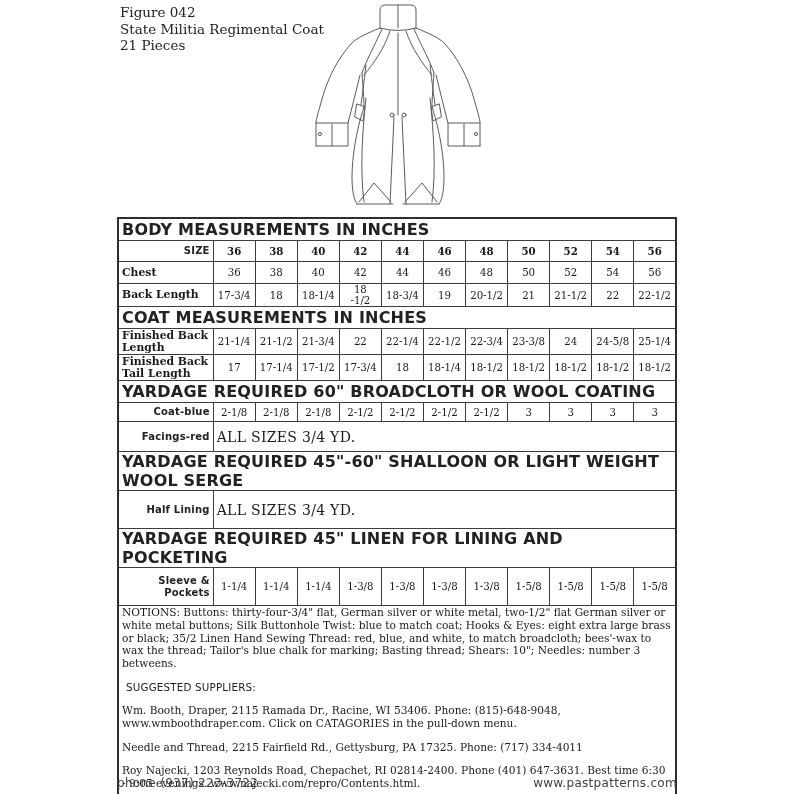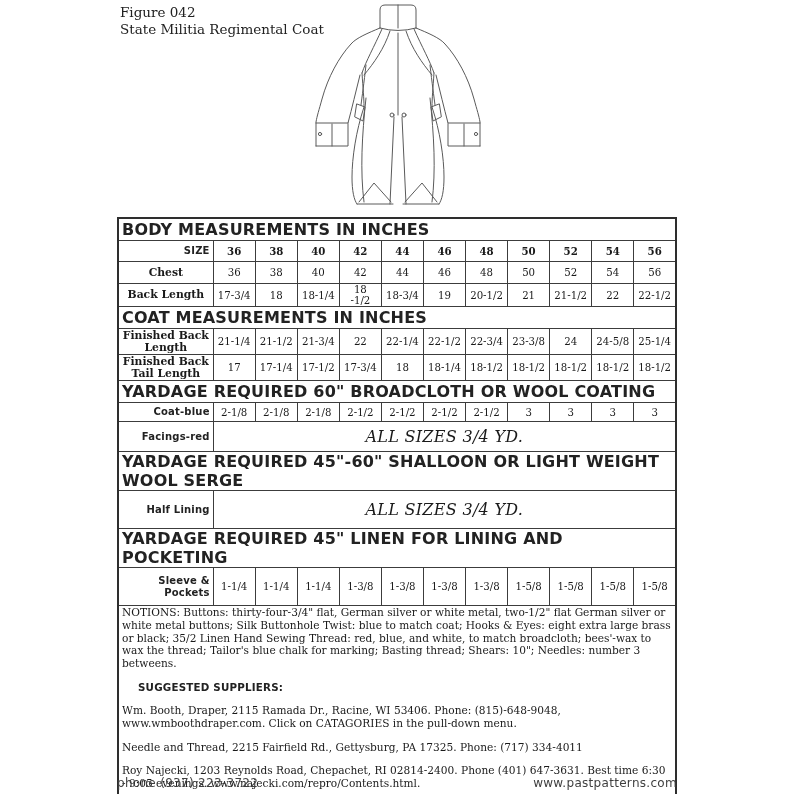--- a/index.html
+++ b/index.html
@@ -23,59 +23,60 @@
   }
   table.spec td, table.spec th{
     border:1px solid #3c3c3c;padding:0 3px;overflow:hidden;
   }
   .sech{
     font-family:"DejaVu Sans", sans-serif;font-weight:bold;font-size:16px;
     text-align:left;color:#222;letter-spacing:.2px;height:21px;padding-left:4px;
   }
   th.lbl{
     font-family:"DejaVu Serif", serif;font-weight:bold;font-size:10.8px;
-    text-align:center;padding-left:4px;color:#1a1a1a;line-height:12px;
+    text-align:left;padding-left:4px;color:#1a1a1a;line-height:12px;
   }
   th.lbl-sans{
     font-family:"DejaVu Sans", sans-serif;font-weight:bold;font-size:10px;
     text-align:right;padding-left:4px;color:#222;line-height:12px;letter-spacing:.2px;
   }
   td.num{
     font-family:"DejaVu Serif", serif;font-size:10.2px;text-align:center;color:#1a1a1a;
   }
   tr.bold-nums td.num{font-weight:bold;}
   td.spanval{
-    font-family:"DejaVu Serif", serif;font-size:16px;text-align:center;color:#1a1a1a;letter-spacing:.3px;font-style:italic;
+    font-family:"DejaVu Serif", serif;font-size:14px;text-align:left;color:#1a1a1a;letter-spacing:.3px;
   }
   tr.h21{height:21px}tr.h22{height:22px}tr.h23{height:23px}tr.h24{height:24px}
   tr.h26{height:26px}tr.h30{height:30px}tr.h31{height:19px}tr.h33{height:38px}
   td.freecell{
     border:0;vertical-align:top;padding:6px 5px 0 5px;height:163px;
   }
   .para{
     font-family:"DejaVu Serif", serif;font-size:10.6px;line-height:12.8px;color:#1a1a1a;
     margin:0 0 11px 0;
   }
   .suppliers-heading{
-    font-family:"DejaVu Sans", sans-serif;font-weight:bold;font-size:10.3px;color:#222;
-    margin:0 0 11px 16px;letter-spacing:.2px;
+    font-family:"DejaVu Sans", sans-serif;font-weight:normal;font-size:10.3px;color:#222;
+    margin:0 0 11px 4px;letter-spacing:.2px;
   }
   
   .footer{
     position:absolute;left:117px;top:776px;width:560px;
     display:flex;justify-content:space-between;align-items:flex-start;
     font-family:"DejaVu Sans", sans-serif;font-size:12px;color:#3f3f3f;letter-spacing:.3px;
   }
 </style>
 </head>
 <body>
 
 <div class="title-block">
   <div class="title-line">Figure 042</div>
   <div class="title-line">State Militia Regimental Coat</div>
+  <div class="title-line">21 Pieces</div>
 </div>
 
 <div class="coat-art">
   <svg viewBox="0 0 184 212">
 
     <path d="M74,25 L74,7 Q74,2 79,2 L105,2 Q110,2 110,7 L110,25"></path>
     <line x1="92" y1="2" x2="92" y2="25"></line>
     <path d="M74,25 Q92,30 110,25"></path>
 
     <line x1="92" y1="30" x2="92" y2="112"></line>

